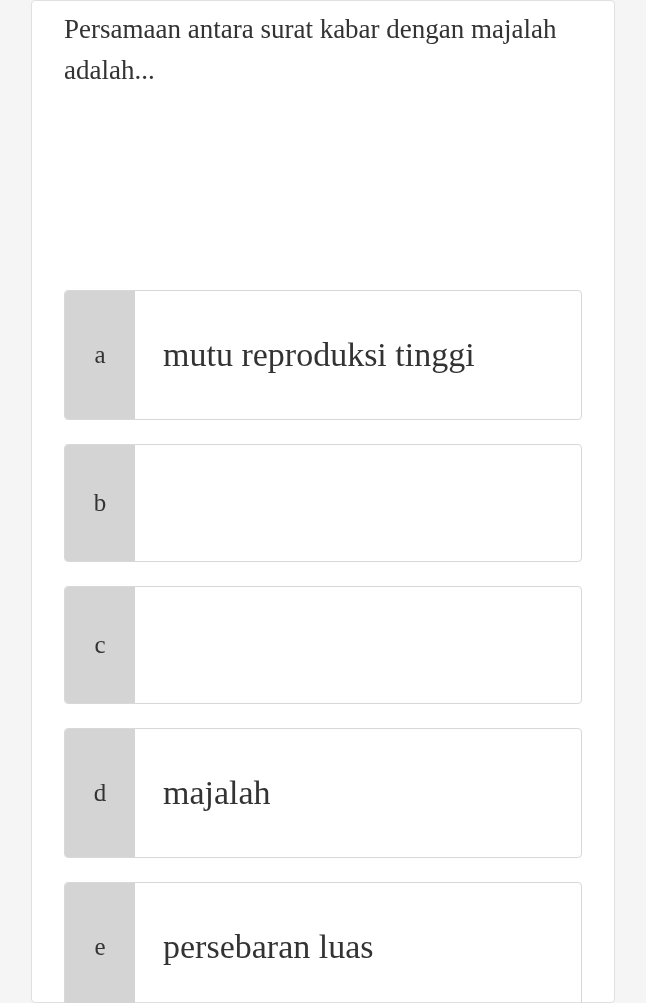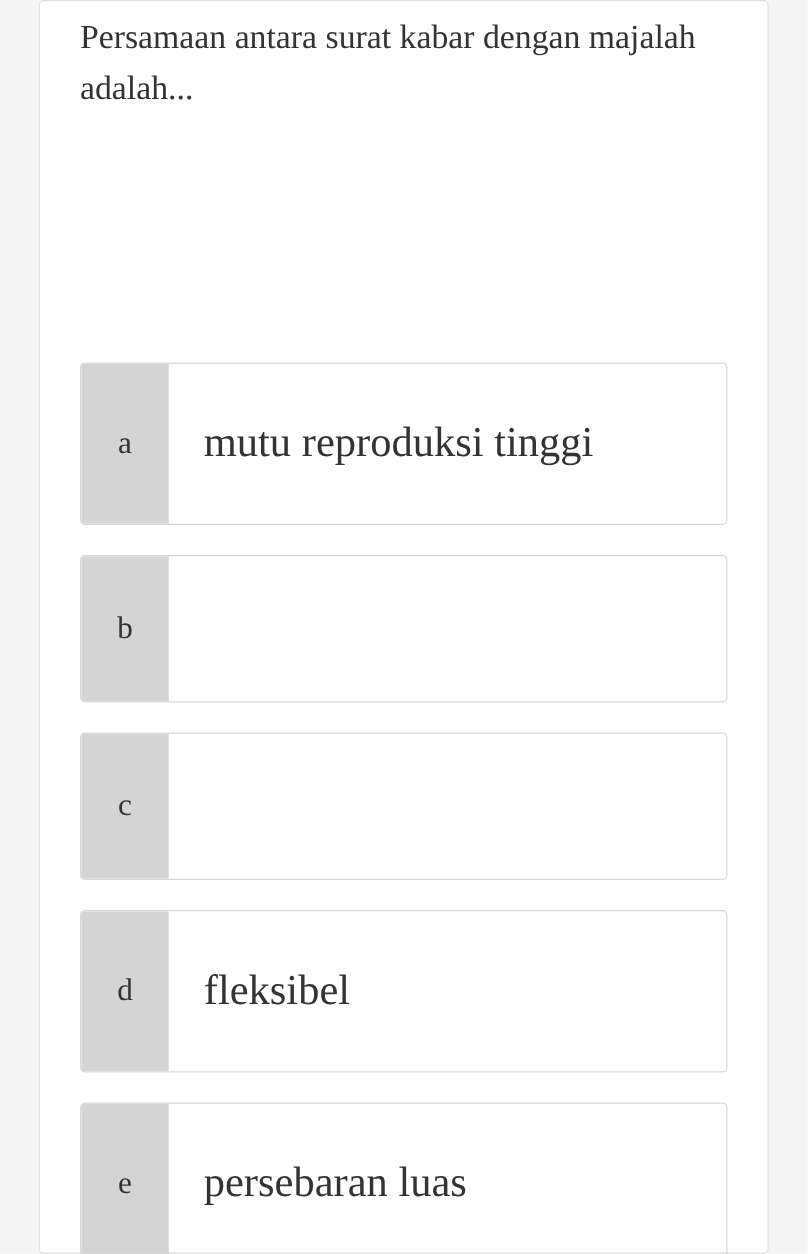--- a/index.html
+++ b/index.html
@@ -76,21 +76,21 @@
     <div class="option">
       <div class="option-letter">b</div>
     </div>
 
     <div class="option">
       <div class="option-letter">c</div>
     </div>
 
     <div class="option">
       <div class="option-letter">d</div>
-      <div class="option-text">fleksibel</div>
+      <div class="option-text">majalah</div>
     </div>
 
     <div class="option">
       <div class="option-letter">e</div>
       <div class="option-text">persebaran luas</div>
     </div>
   </div>
 </div>
 
 </body></html>

